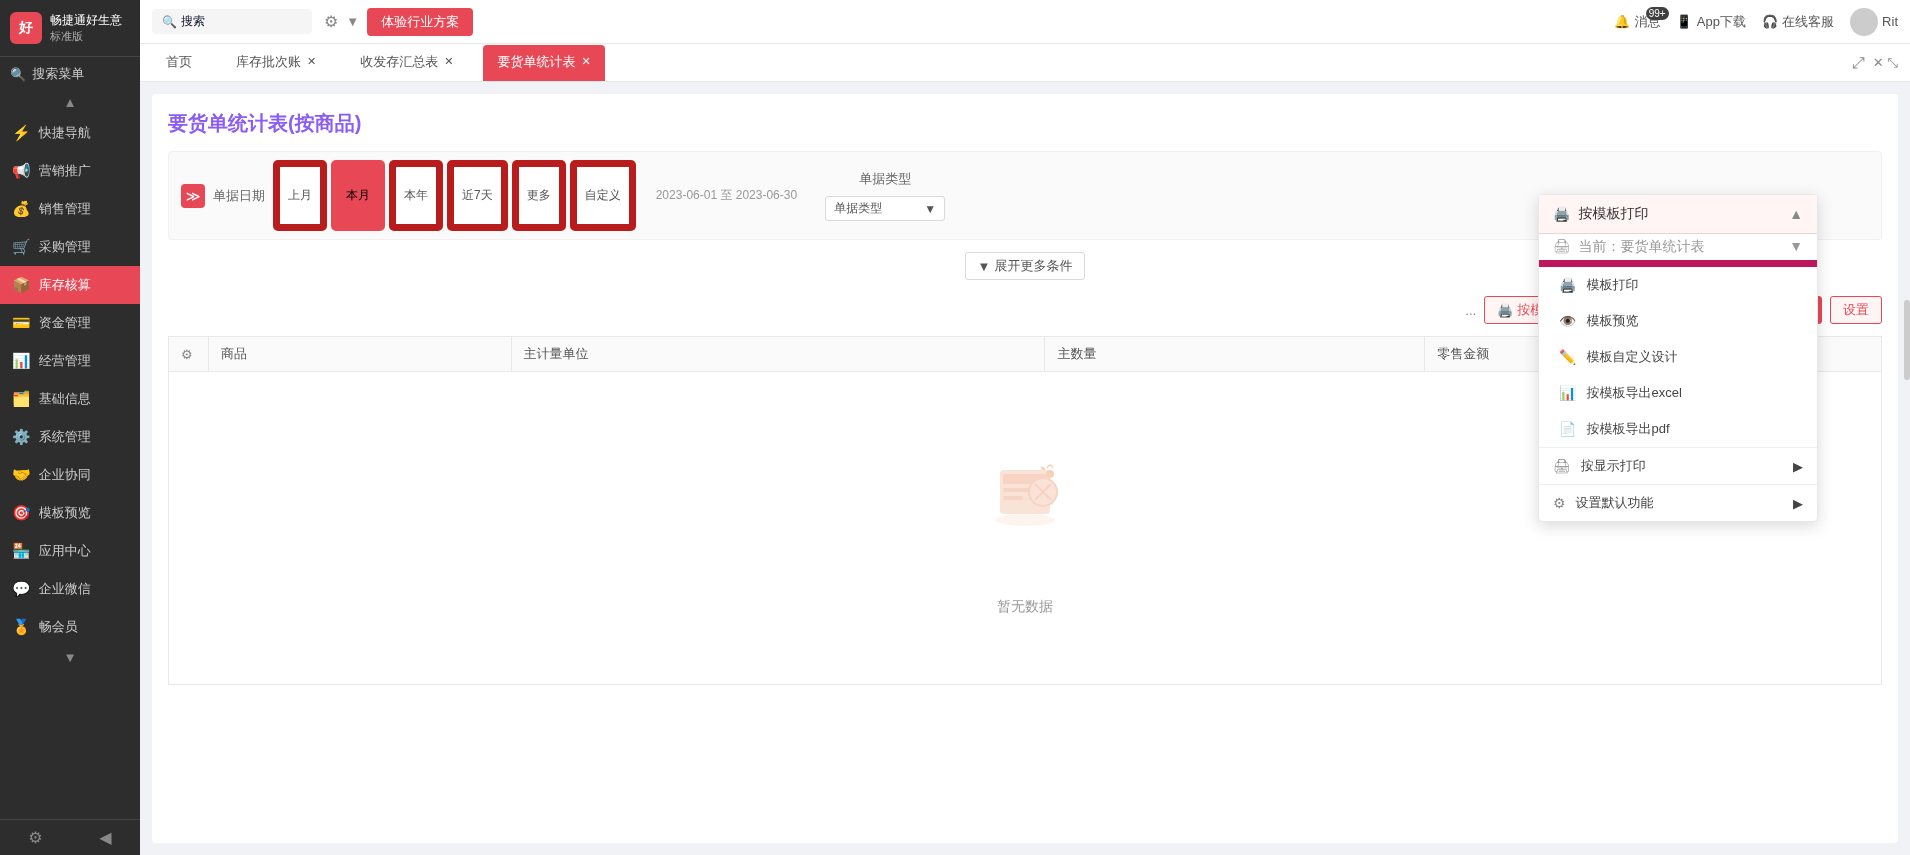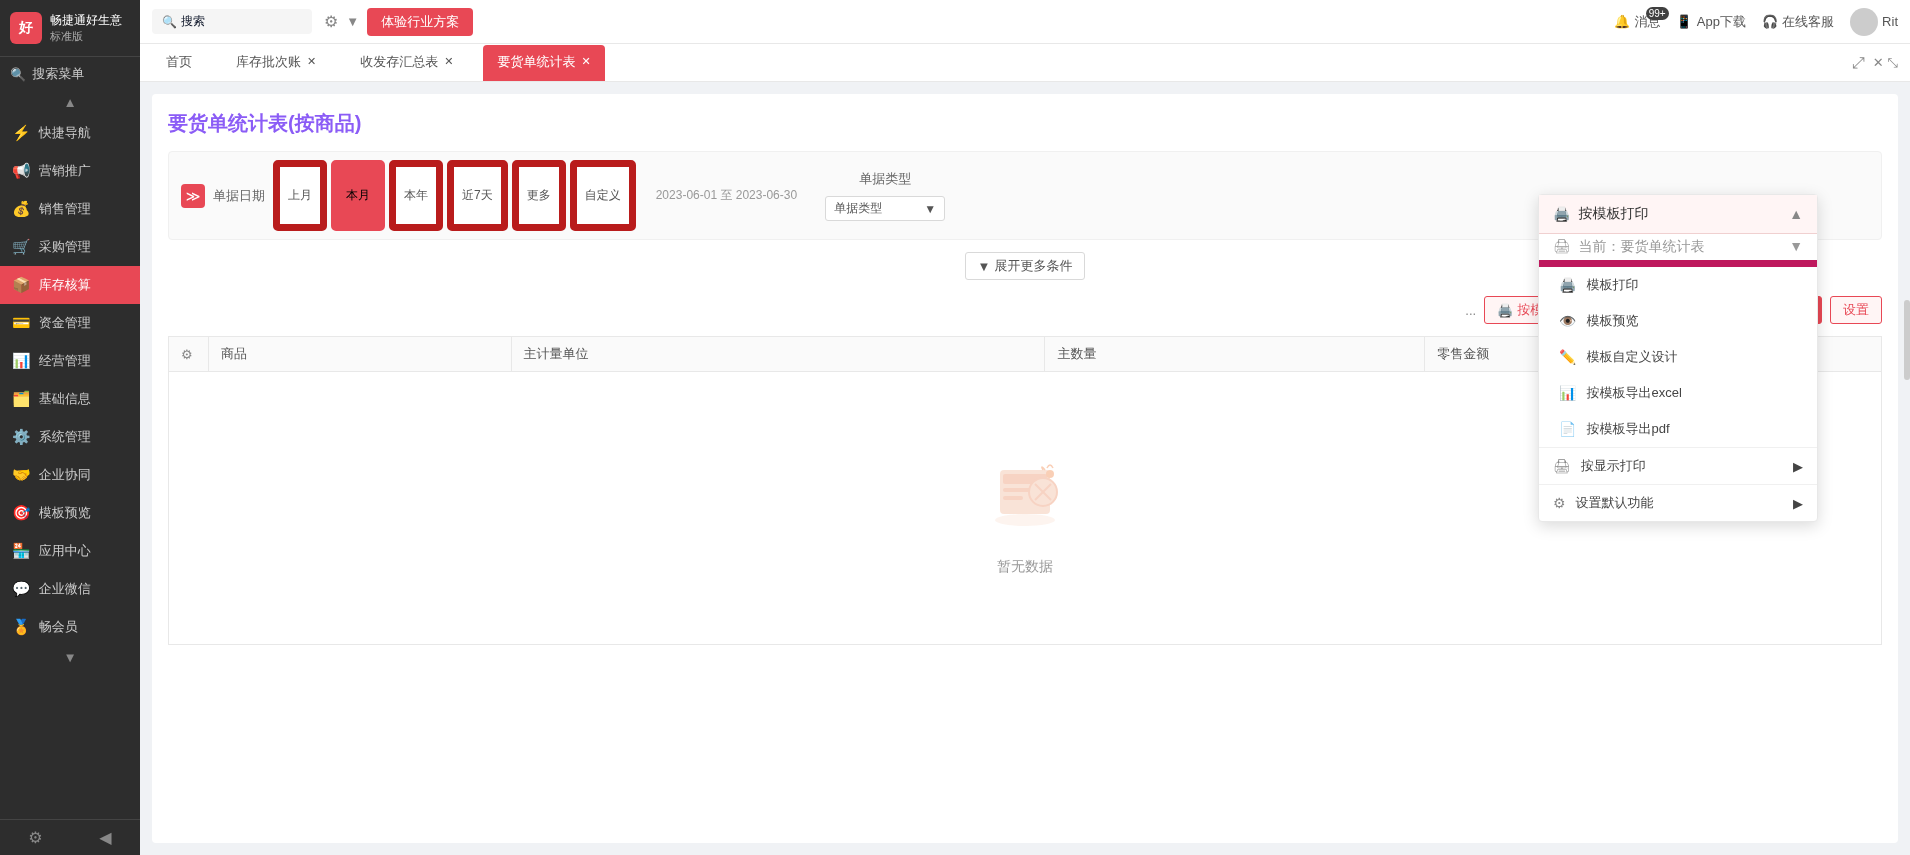--- a/index.html
+++ b/index.html
@@ -288,20 +288,21 @@
       cursor: pointer; color: #888;
     }
 
     
     .empty-state {
       display: flex;
       flex-direction: column;
       align-items: center;
       justify-content: center;
       padding: 60px 0;
+      gap: 40px;
     }
     .empty-icon {
       font-size: 72px;
       margin-bottom: 12px;
       opacity: 0.5;
     }
     .empty-text {
       color: #999; font-size: 14px;
     }
 

